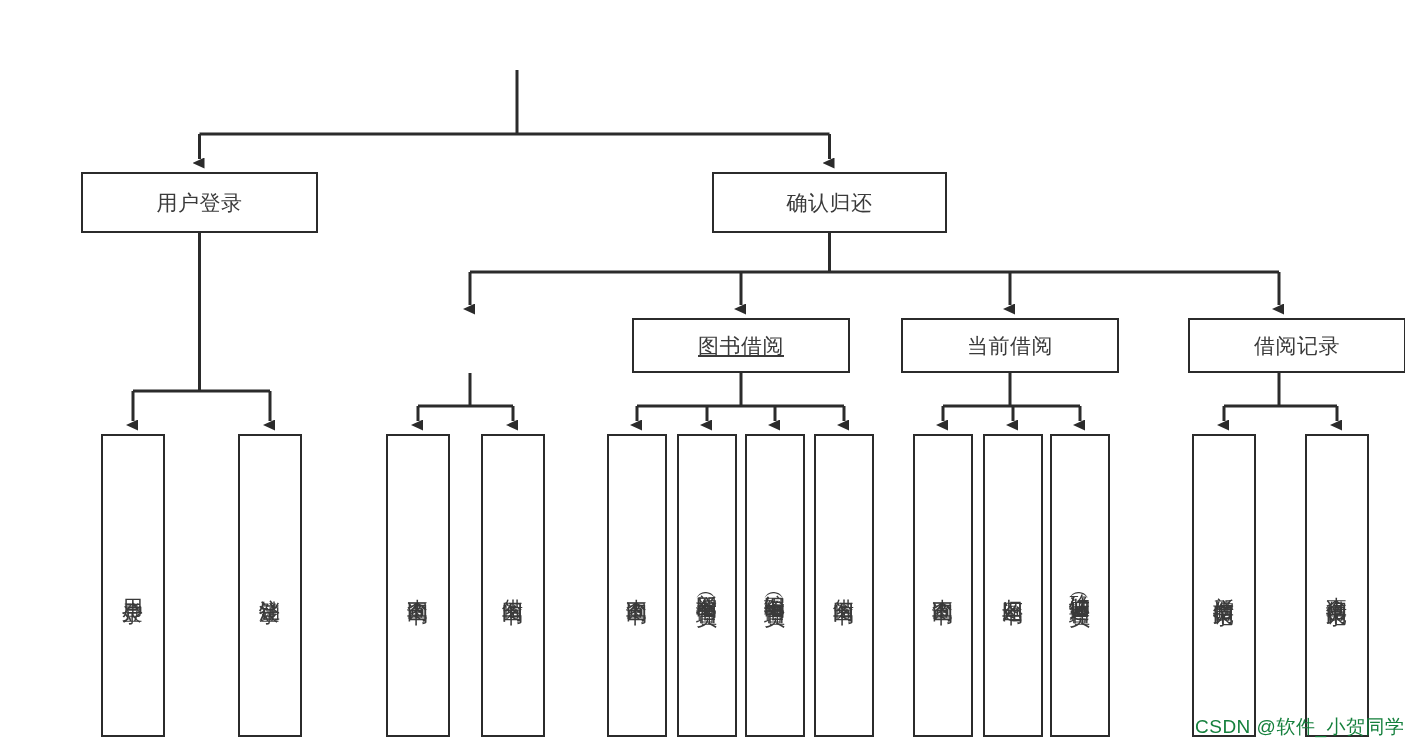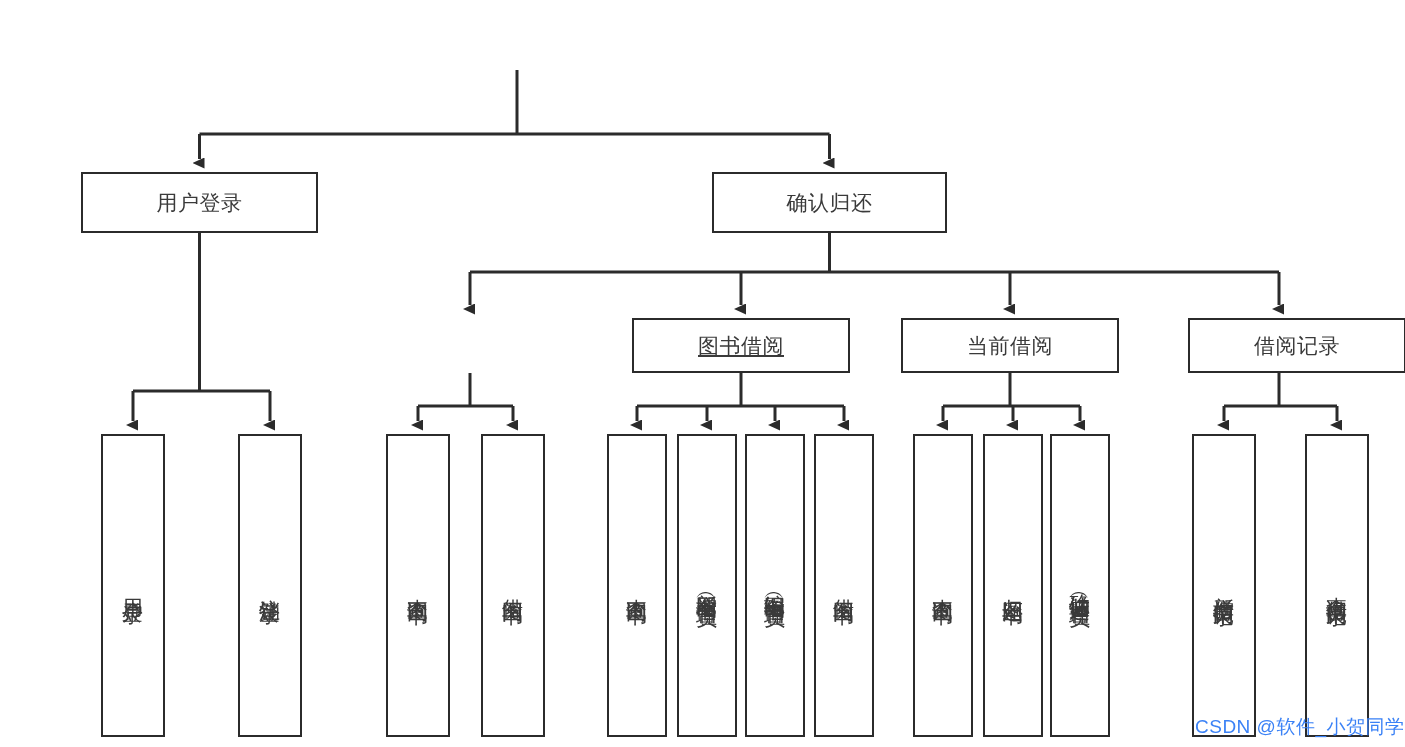--- a/index.html
+++ b/index.html
@@ -47,21 +47,21 @@
     letter-spacing: 2px;
     line-height: 1;
     white-space: nowrap;
     padding: 4px 0;
   }
   .node-title {
     font-size: 22px;
   }
   .watermark {
     position: absolute;
-    color: #3b82f6;
+    color: #15803d;
     font-size: 19px;
     white-space: nowrap;
     letter-spacing: 0.5px;
     pointer-events: none;
   }
 </style>
 </head>
 <body>
 
 <div id="diagram-root">

